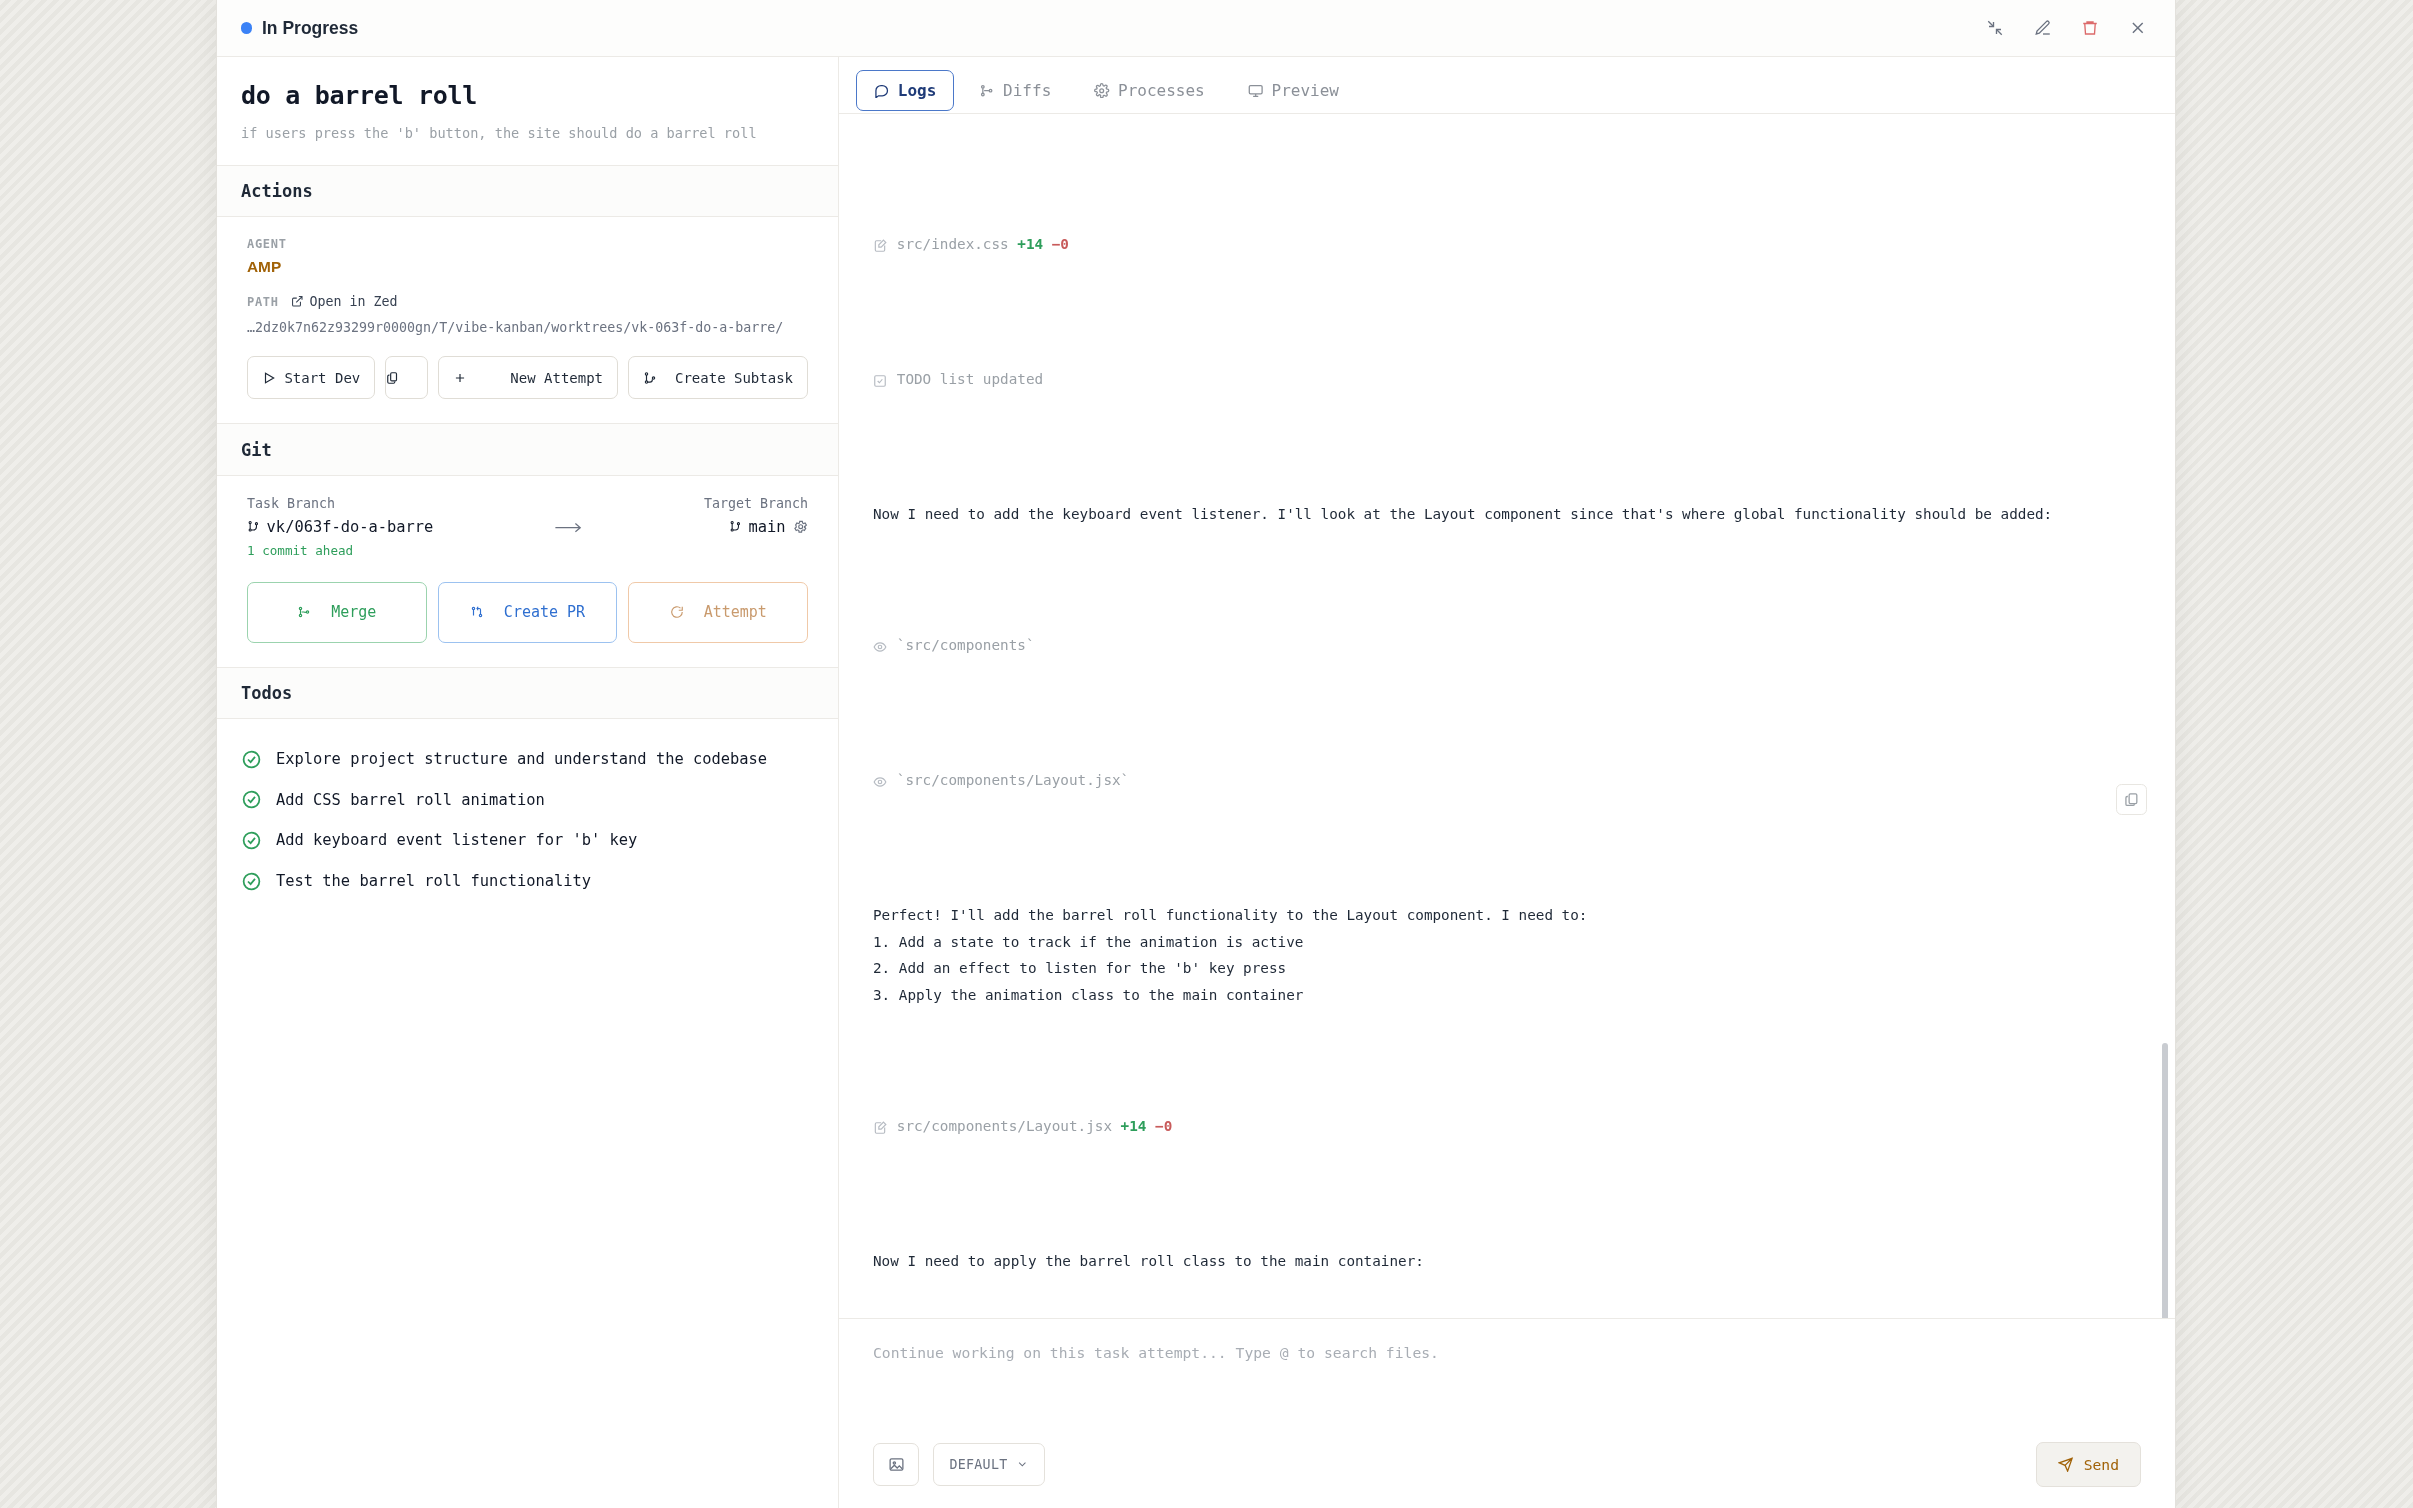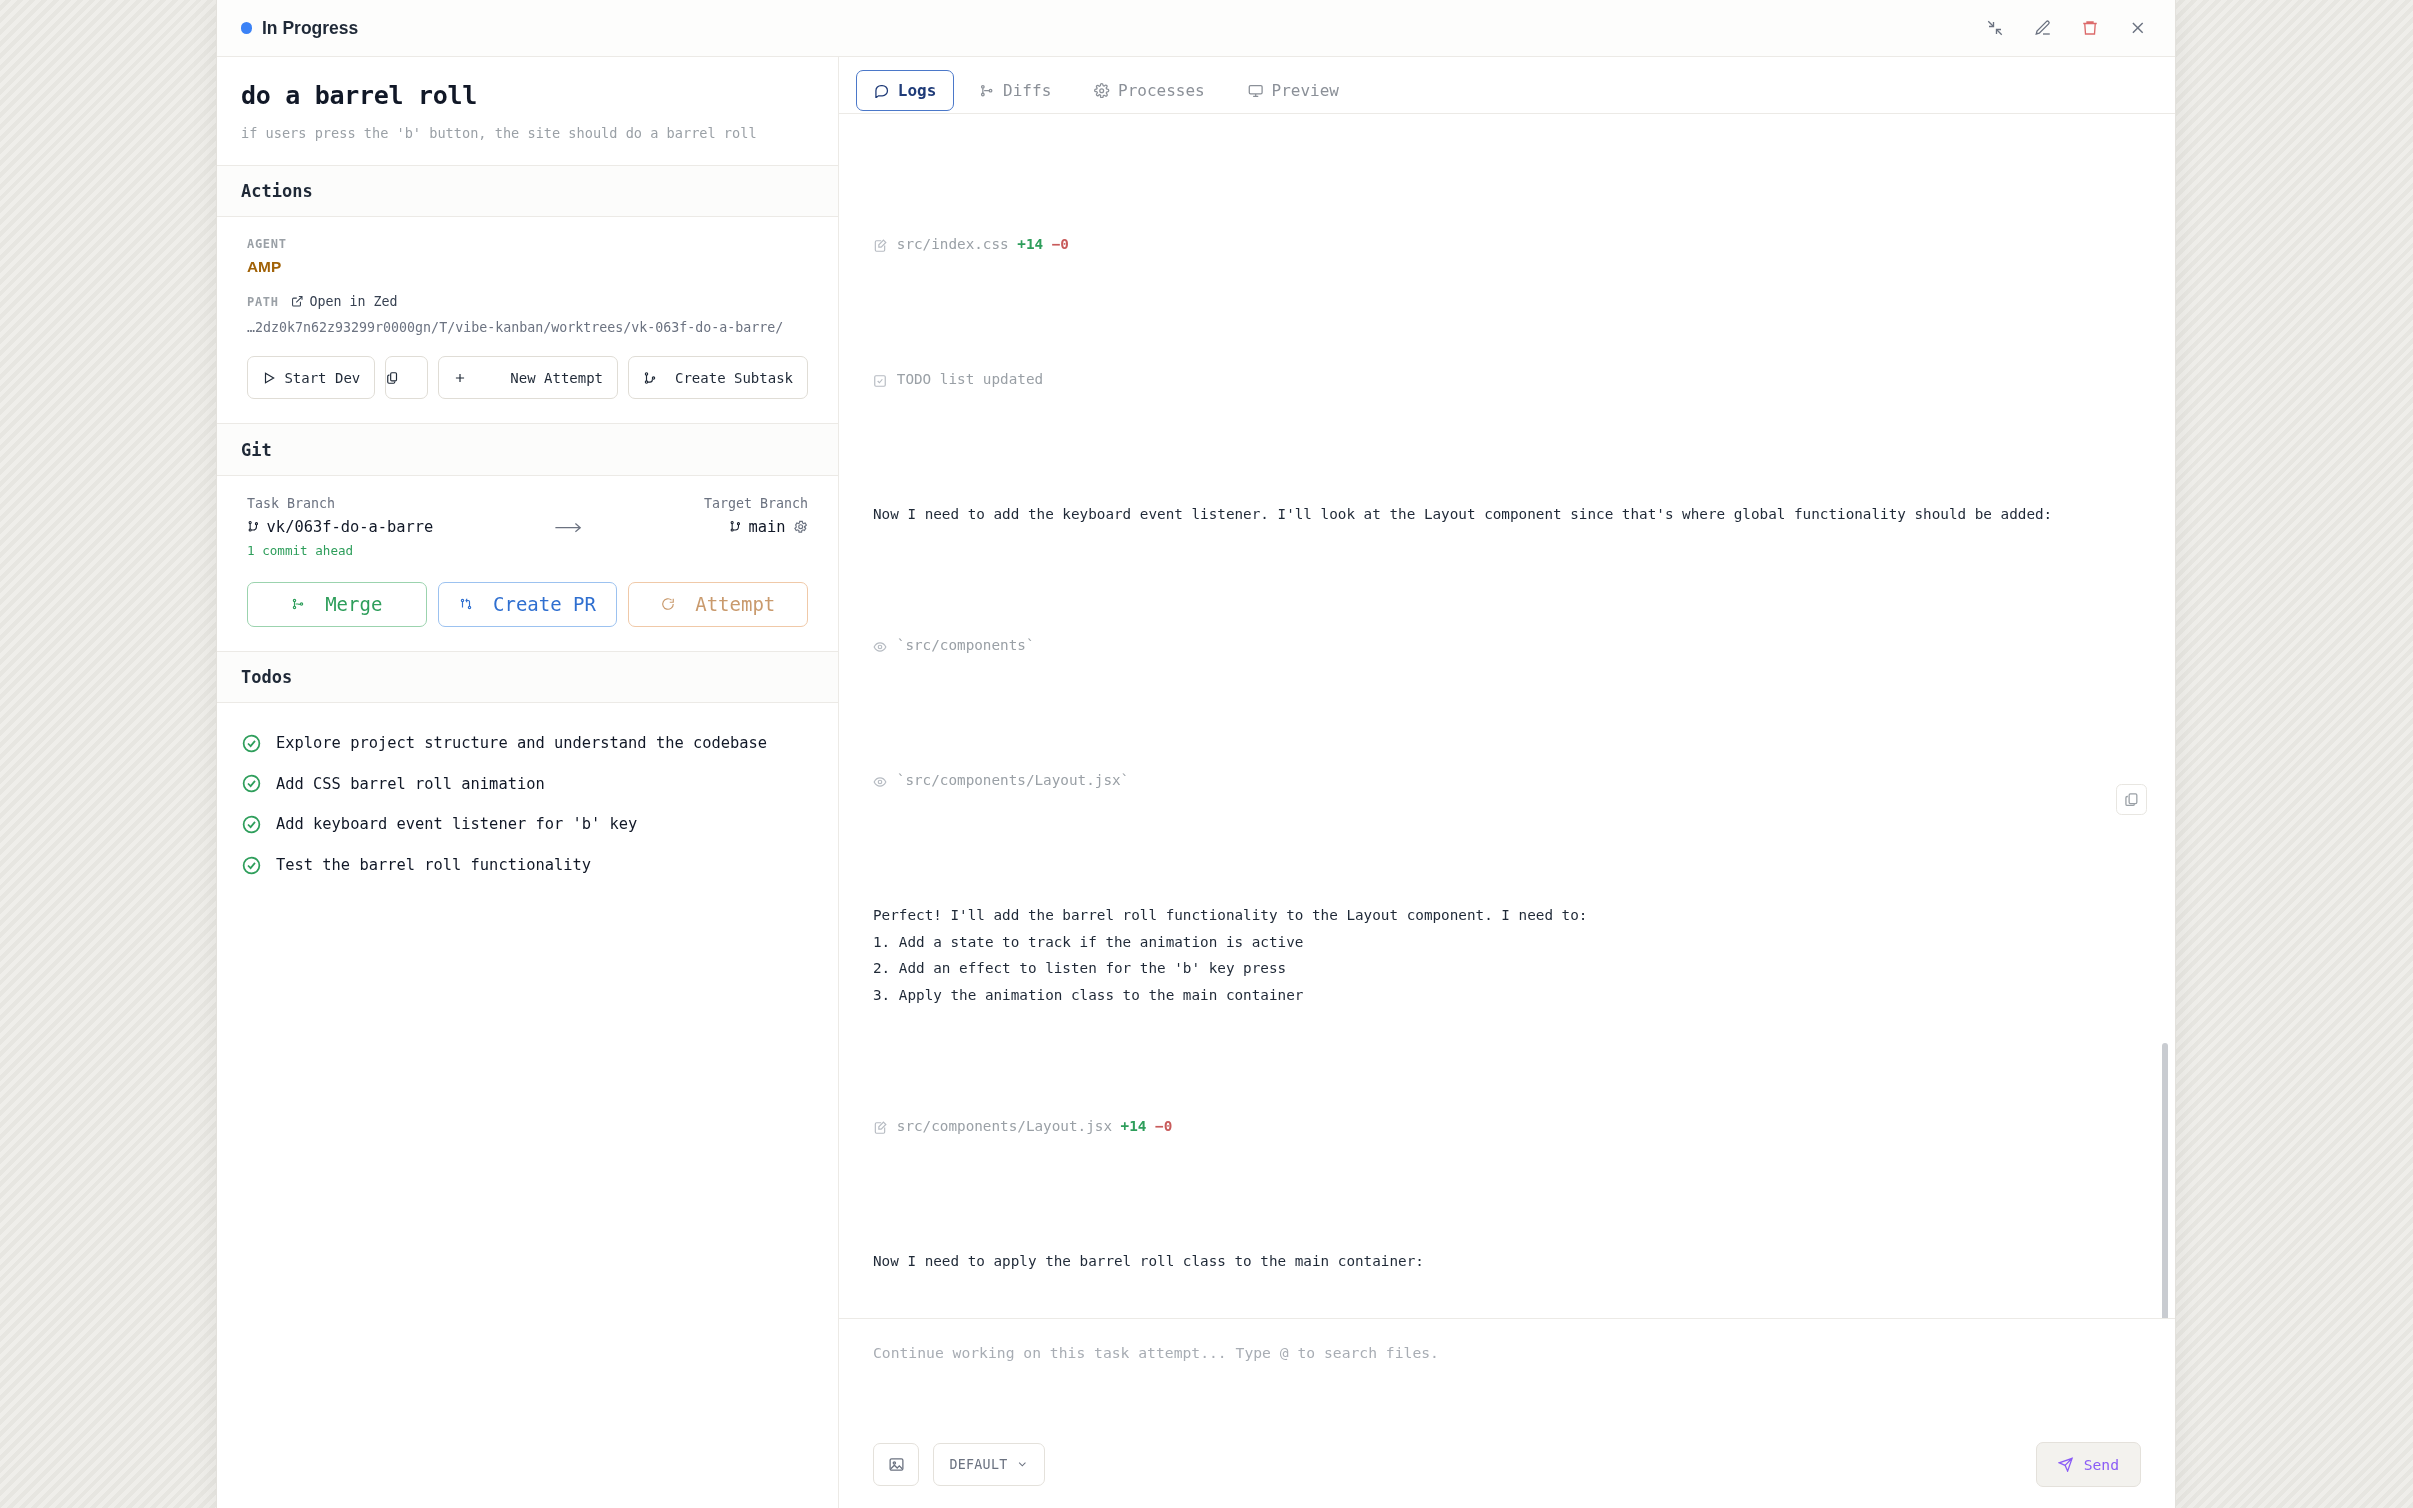--- a/index.html
+++ b/index.html
@@ -105,22 +105,22 @@
   .btn.grow { flex:1; }
   .git-row { display:flex; align-items:flex-start; margin-top:19.6px; }
   .git-col { display:flex; flex-direction:column; gap:7px; }
   .git-lab { font-family:"DejaVu Sans Mono", monospace; font-size:13.3px; color:#6b7280; }
   .git-val { font-family:"DejaVu Sans Mono", monospace; font-size:15.4px; color:#111827; display:flex; align-items:center; gap:7px;}
   .git-ahead { font-family:"DejaVu Sans Mono", monospace; font-size:12.6px; color:#2e9e5b; }
   .arrow { flex:1; display:flex; align-items:center; justify-content:center; padding-top:24px; color:#6b7280; }
   .git-right { display:flex; flex-direction:column; align-items:flex-end; gap:7px; }
   .gitbtns { display:flex; gap:11.2px; margin-top:24px; }
   .gbtn {
-    flex:1; height:45px; border-radius:7px; display:flex; align-items:center; justify-content:center; gap:20px;
-    font-family:"DejaVu Sans Mono", monospace; font-size:19px; cursor:pointer; background:#fff;
+    flex:1; height:61px; border-radius:7px; display:flex; align-items:center; justify-content:center; gap:20px;
+    font-family:"DejaVu Sans Mono", monospace; font-size:15px; cursor:pointer; background:#fff;
   }
   .gbtn.merge { border:0.7px solid #9bd3ae; color:#2e9e5b; }
   .gbtn.pr { border:0.7px solid #9cc2f0; color:#2f6fd0; }
   .gbtn.rebase { border:0.7px solid #f0c9a8; color:#c99a6d; }
   .todo-list { padding: 19.6px 24px 0 24px; }
   .todo {
     display:flex; align-items:center; gap:14px; padding:9.8px 0;
     font-family:"DejaVu Sans Mono", monospace; font-size:15.4px; color:#111827;
   }
   .check { width:21px; height:21px; flex:none; color:#2e9e5b; }
@@ -168,21 +168,21 @@
   .composer-bar { display:flex; align-items:center; gap:14px; }
   .cbtn {
     border:0.7px solid #e4e1db; background:#fff; border-radius:7px; height:43px;
     display:flex; align-items:center; justify-content:center; gap:8.4px; padding:0 15.4px; cursor:pointer;
     font-family:"DejaVu Sans Mono", monospace; font-size:13.3px; color:#6b7280; letter-spacing:0.3px;
   }
   .cbtn.square { width:46px; padding:0; }
   .send {
     margin-left:auto; background:#f3f2ee; border:0.7px solid #e4e1db; border-radius:7px;
     height:45px; padding:0 21px; display:flex; align-items:center; gap:9.8px;
-    font-family:"DejaVu Sans Mono", monospace; font-size:14.7px; color:#8b5cf6; cursor:pointer;
+    font-family:"DejaVu Sans Mono", monospace; font-size:14.7px; color:#a16207; cursor:pointer;
   }
 </style>
 </head>
 <body>
 
 <div class="panel">
 
   <div class="topbar">
     <div class="status">
       <span class="status-dot"></span>

